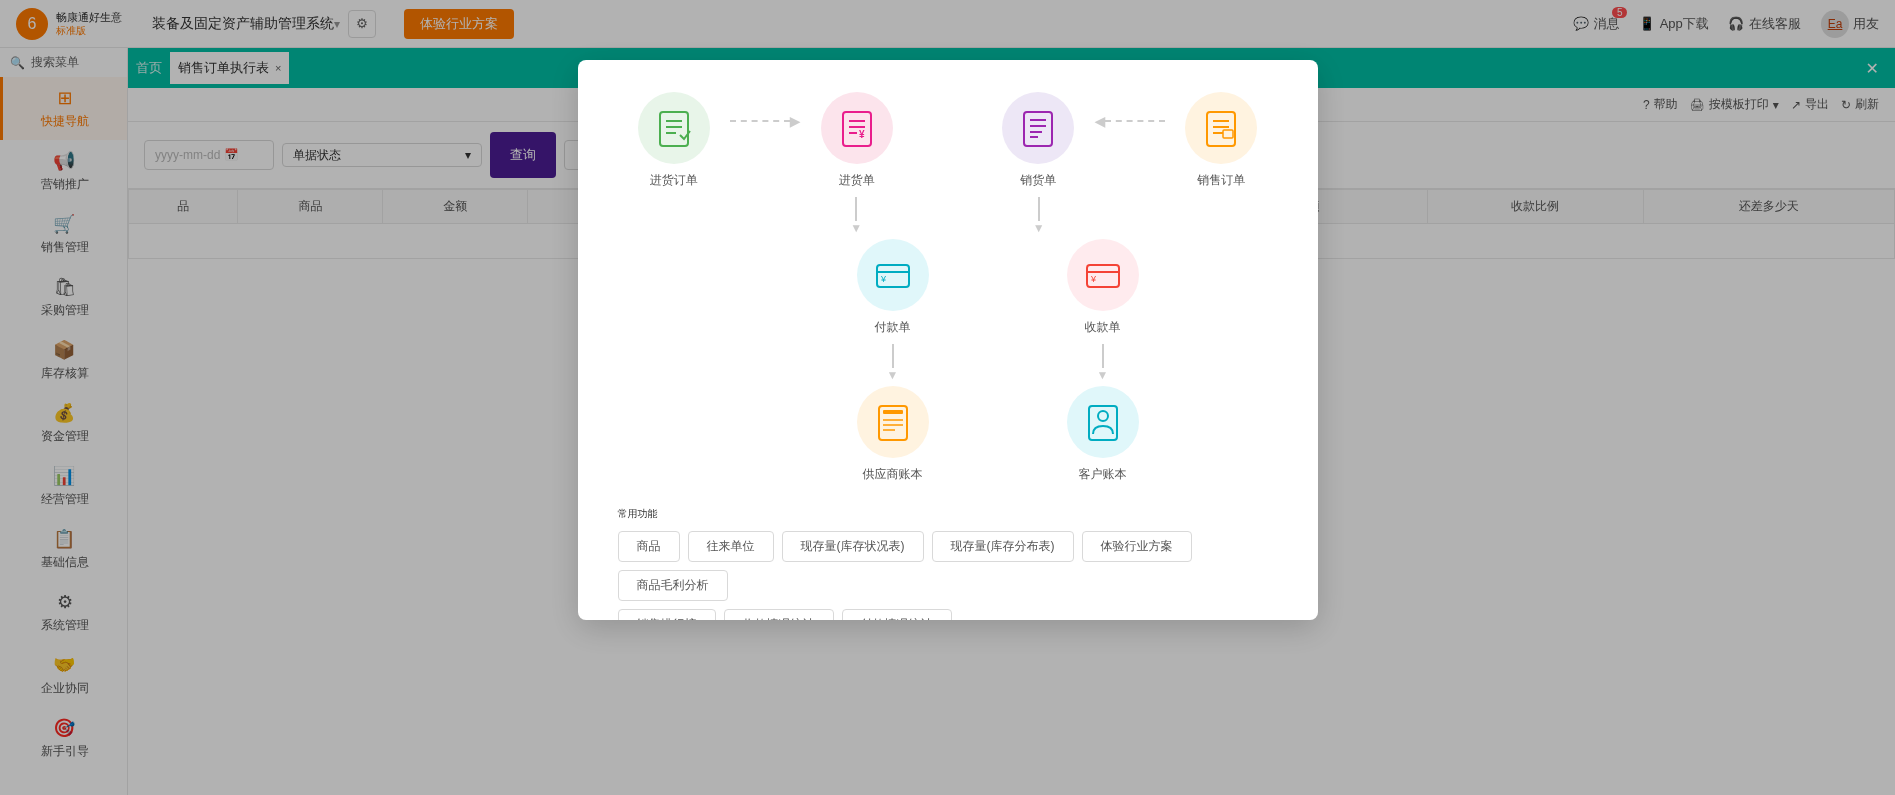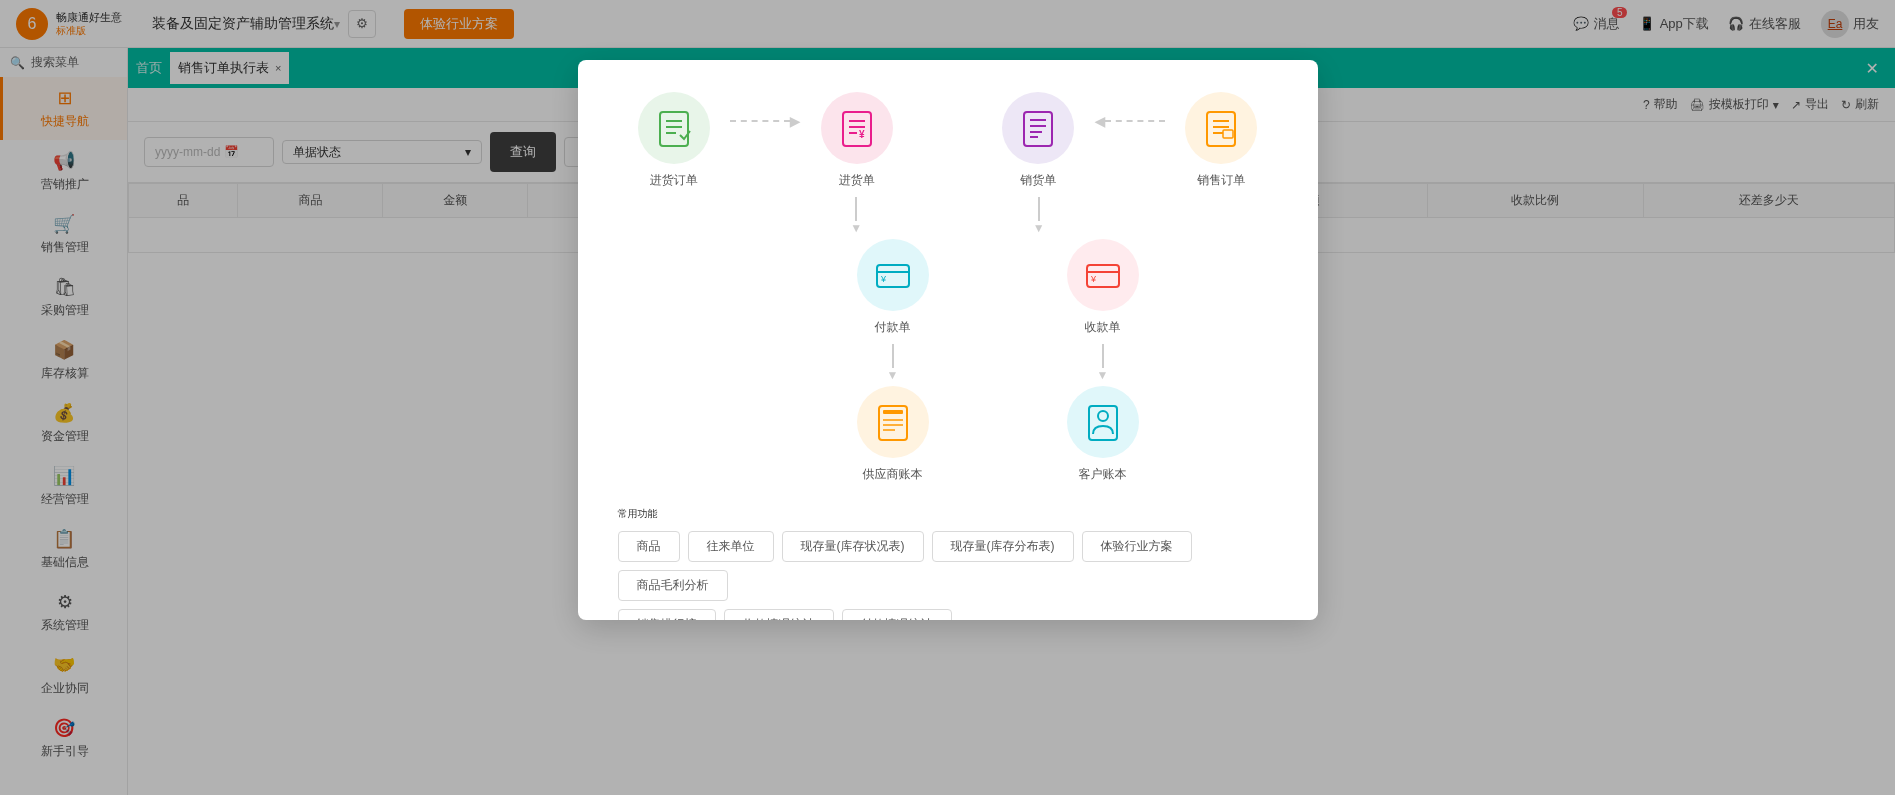--- a/index.html
+++ b/index.html
@@ -40,21 +40,21 @@
     .sidebar-icon { font-size: 18px; }
 
     
     .content-header { background: #fff; padding: 8px 16px; display: flex; align-items: center; justify-content: flex-end; gap: 12px; border-bottom: 1px solid #e8e8e8; flex-shrink: 0; }
     .header-action { display: flex; align-items: center; gap: 4px; color: #555; cursor: pointer; font-size: 12px; }
 
     
     .filter-bar { background: #fff; padding: 10px 16px; display: flex; align-items: center; gap: 10px; flex-wrap: wrap; flex-shrink: 0; border-bottom: 1px solid #e8e8e8; }
     .date-input { min-width: 130px; display: flex; align-items: center; gap: 4px; border: 1px solid #d9d9d9; border-radius: 4px; padding: 5px 10px; height: 30px; color: #bbb; font-size: 12px; }
     .status-select { border: 1px solid #d9d9d9; border-radius: 4px; padding: 5px 10px; font-size: 12px; height: 24px; min-width: 200px; display: flex; align-items: center; justify-content: space-between; color: #333; }
-    .query-btn { background: #404040; color: white; border: none; padding: 5px 20px; border-radius: 4px; cursor: pointer; font-size: 13px; height: 40px; }
+    .query-btn { background: #4c1d95; color: white; border: none; padding: 5px 20px; border-radius: 4px; cursor: pointer; font-size: 13px; height: 46px; }
     .setting-btn { background: white; color: #555; border: 1px solid #d9d9d9; padding: 5px 14px; border-radius: 4px; cursor: pointer; font-size: 12px; height: 30px; }
     .more-conditions { color: #00bfa5; font-size: 12px; cursor: pointer; padding: 0 8px; }
 
     
     .table-area { flex: 1; background: #fff; overflow: auto; }
     .data-table { width: 100%; border-collapse: collapse; font-size: 12px; }
     .data-table th { background: #fafafa; border: 1px solid #e8e8e8; padding: 8px 12px; text-align: center; color: #555; font-weight: normal; white-space: nowrap; }
     .data-table td { border: 1px solid #e8e8e8; padding: 8px 12px; text-align: center; color: #333; }
     .empty-data { text-align: center; padding: 40px; color: #999; font-size: 13px; }
 

